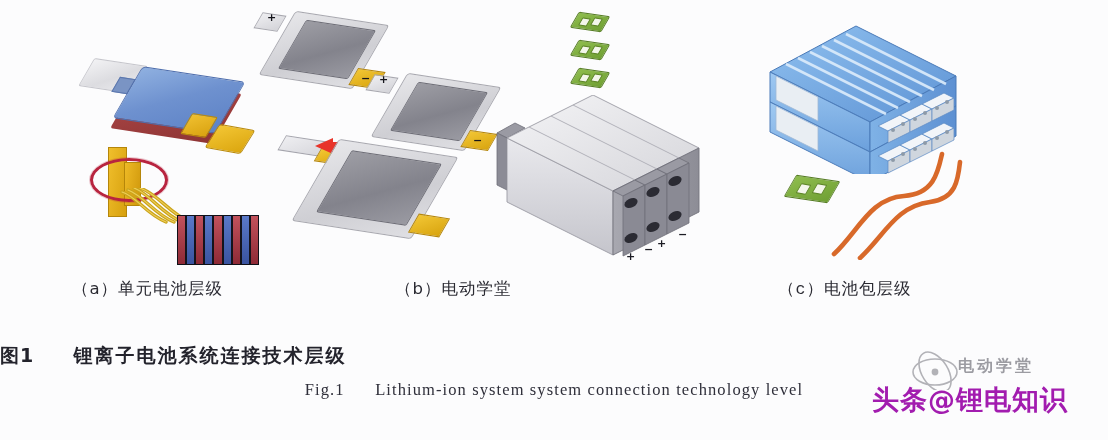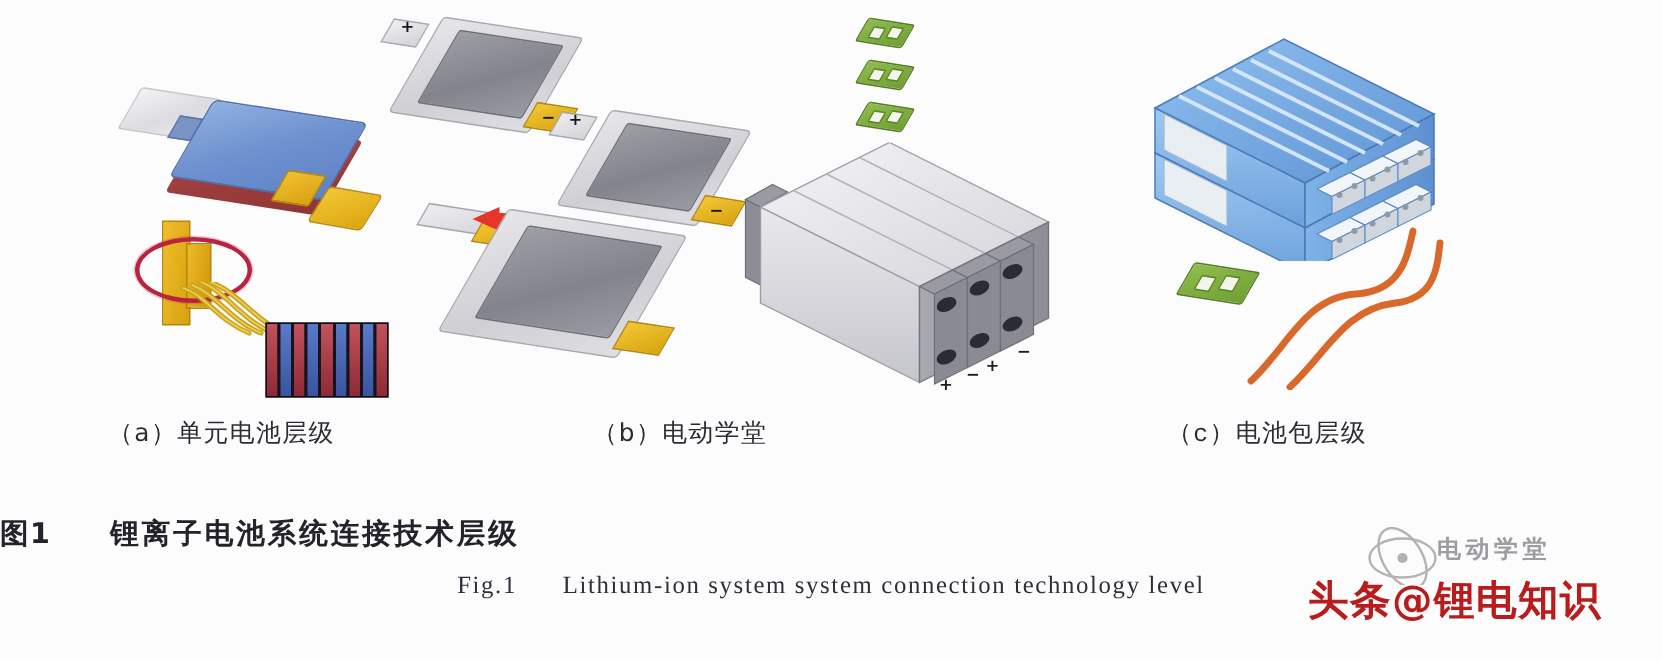--- a/index.html
+++ b/index.html
@@ -178,21 +178,21 @@
   .wm-logo-text{
     position:absolute;left:92px;top:6px;
     font-family:"DejaVu Sans",sans-serif;
     font-size:16px;font-weight:bold;letter-spacing:3px;
     color:rgba(60,60,72,.50);white-space:nowrap;
   }
   .wm-main{
     position:absolute;left:6px;top:32px;
     font-family:"DejaVu Sans",sans-serif;
     font-size:27px;font-weight:bold;letter-spacing:1px;
-    color:#b91c1c;white-space:nowrap;
+    color:#a21caf;white-space:nowrap;
   }
   .wm-mark{
     position:absolute;left:42px;top:0px;width:54px;height:40px;
     opacity:.38;
   }
 </style>
 </head>
 <body>
 
 <div class="figure">

